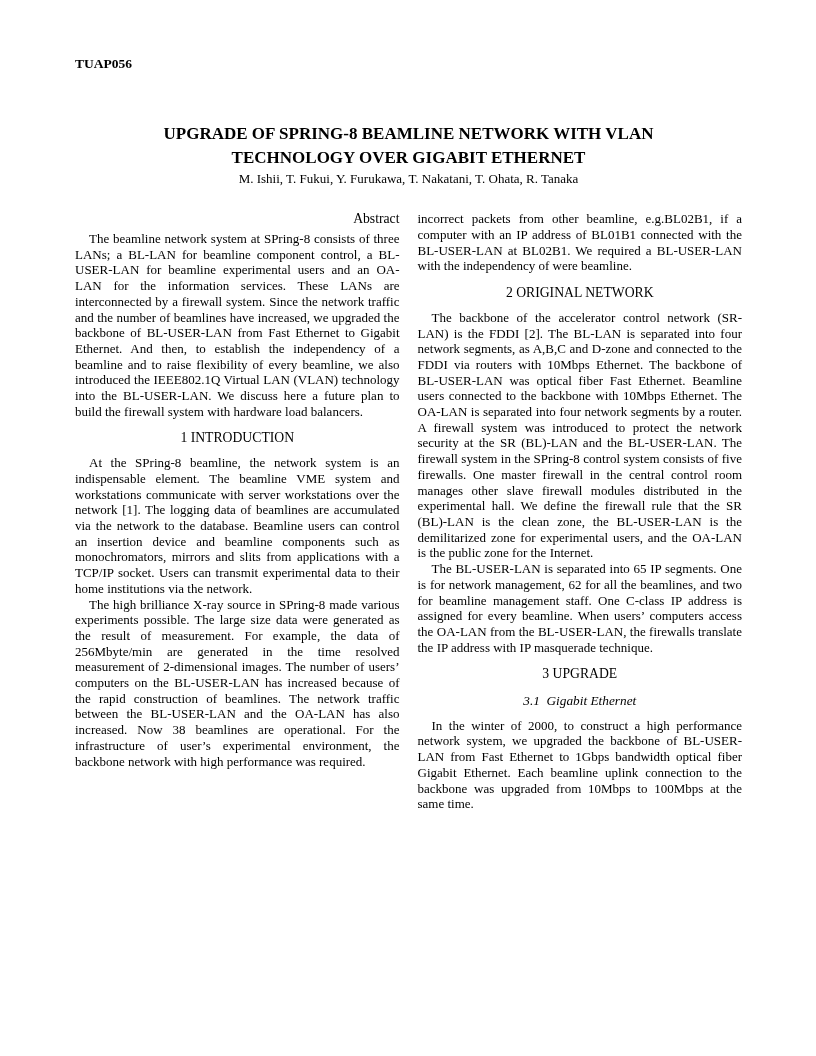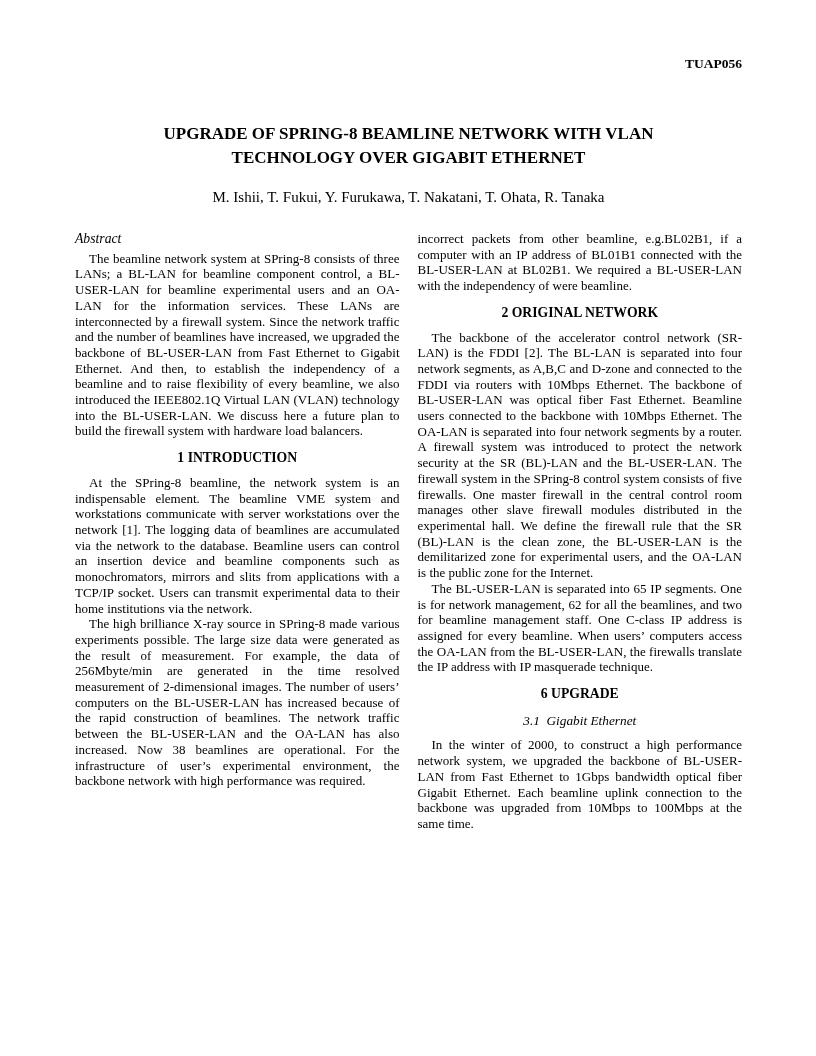--- a/index.html
+++ b/index.html
@@ -11,37 +11,36 @@
     color: #000000;
     font-family: "Liberation Serif", "DejaVu Serif", serif;
     overflow: hidden;
   }
   .page {
     width: 816px;
     height: 1056px;
     padding: 56px 74px 40px 75px;
   }
   .paper-id {
-    text-align: right;
+    text-align: left;
     font-weight: bold;
     font-size: 13.5px;
     line-height: 1.2;
   }
   .title {
     margin: 50px auto 0 auto;
     max-width: 600px;
     text-align: center;
     font-weight: bold;
     font-size: 17px;
     line-height: 1.4;
   }
   .authors {
-    margin-top: 17px;
     text-align: center;
-    font-size: 15px;
+    font-size: 13px;
     line-height: 1.35;
   }
   .affiliation {
     text-align: center;
     font-size: 13.7px;
     line-height: 1.35;
   }
   .columns {
     display: flex;
     gap: 18px;
@@ -53,28 +52,27 @@
     line-height: 15.7px;
     text-align: justify;
   }
   .col p {
     margin: 0;
     text-indent: 14px;
   }
   .col p.no-indent { text-indent: 0; }
   .abstract-heading {
     font-size: 13.7px;
-    font-style: italic;
     font-weight: normal;
-    text-align: left;
+    text-align: right;
     margin: 0 0 4px 0;
   }
   .section-heading {
     font-size: 13.7px;
-    font-weight: bold;
+    font-weight: normal;
     text-align: center;
     margin: 11px 0 9px 0;
   }
   .subsection-heading {
     font-size: 13.3px;
     font-style: italic;
     font-weight: normal;
     text-align: center;
     margin: 11px 0 9px 0;
     white-space: pre-wrap;
@@ -112,21 +110,21 @@
     <div class="col">
 
       <p class="no-indent">incorrect packets from other beamline, e.g.BL02B1, if a computer with an IP address of BL01B1 connected with the BL-USER-LAN at BL02B1. We required a BL-USER-LAN with the independency of were beamline.</p>
 
       <h2 class="section-heading">2 ORIGINAL NETWORK</h2>
 
       <p>The backbone of the accelerator control network (SR-LAN) is the FDDI [2]. The BL-LAN is separated into four network segments, as A,B,C and D-zone and connected to the FDDI via routers with 10Mbps Ethernet. The backbone of BL-USER-LAN was optical fiber Fast Ethernet. Beamline users connected to the backbone with 10Mbps Ethernet. The OA-LAN is separated into four network segments by a router. A firewall system was introduced to protect the network security at the SR (BL)-LAN and the BL-USER-LAN. The firewall system in the SPring-8 control system consists of five firewalls. One master firewall in the central control room manages other slave firewall modules distributed in the experimental hall. We define the firewall rule that the SR (BL)-LAN is the clean zone, the BL-USER-LAN is the demilitarized zone for experimental users, and the OA-LAN is the public zone for the Internet.</p>
 
       <p>The BL-USER-LAN is separated into 65 IP segments. One is for network management, 62 for all the beamlines, and two for beamline management staff. One C-class IP address is assigned for every beamline. When users’ computers access the OA-LAN from the BL-USER-LAN, the firewalls translate the IP address with IP masquerade technique.</p>
 
-      <h2 class="section-heading">6 UPGRADE</h2>
+      <h2 class="section-heading">3 UPGRADE</h2>
 
       <h3 class="subsection-heading">3.1  Gigabit Ethernet</h3>
 
       <p>In the winter of 2000, to construct a high performance network system, we upgraded the backbone of BL-USER-LAN from Fast Ethernet to 1Gbps bandwidth optical fiber Gigabit Ethernet. Each beamline uplink connection to the backbone was upgraded from 10Mbps to 100Mbps at the same time.</p>
 
     </div>
 
   </div>
 
 </div>

